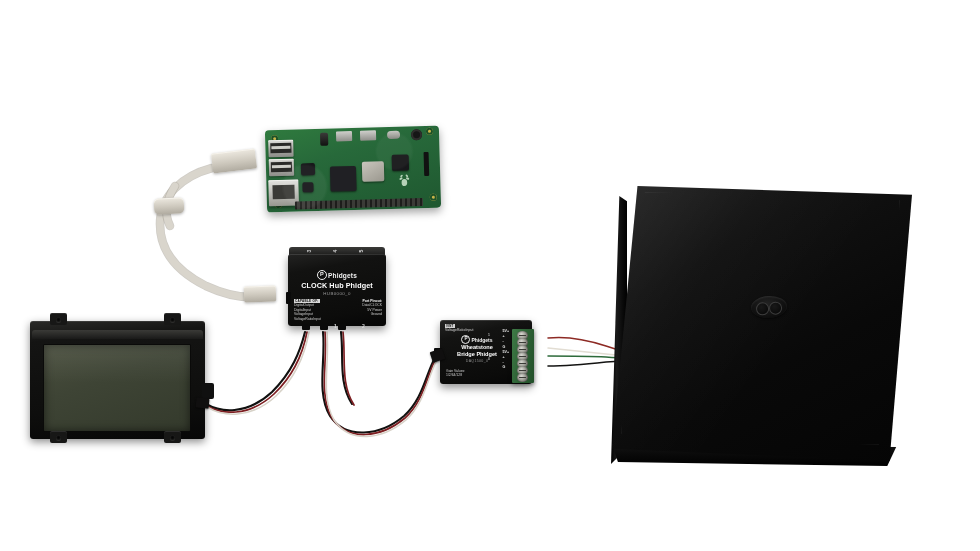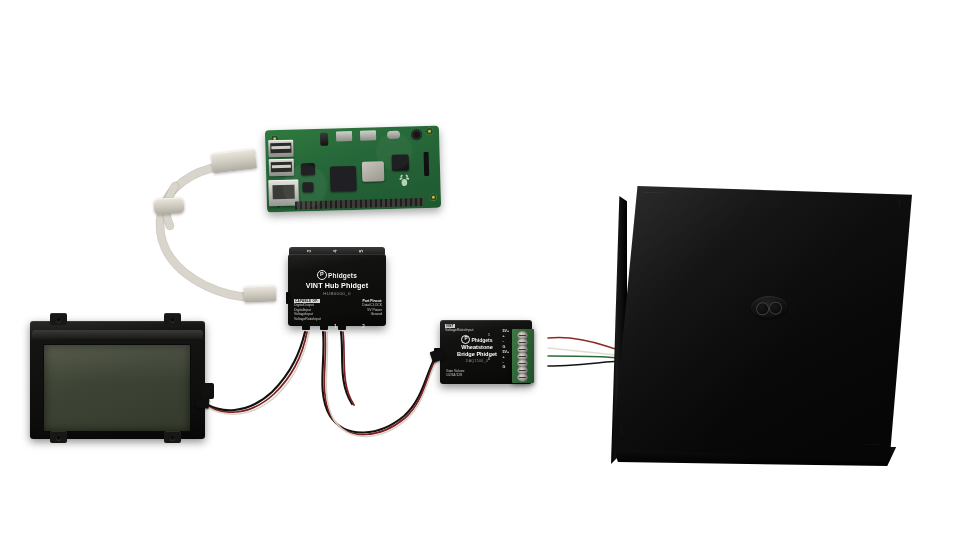--- a/index.html
+++ b/index.html
@@ -416,21 +416,21 @@
     <div class="vint-port-num t" style="left:72px;">5</div>
 
     <div class="vint-body">
       <div class="vint-usb-port"></div>
 
       <div class="vint-logo-row">
         <span class="p-mark">P</span>
         <span>Phidgets</span>
       </div>
 
-      <div class="vint-title">VINT Hub Phidget</div>
+      <div class="vint-title">CLOCK Hub Phidget</div>
       <div class="vint-part">HUB0000_0</div>
 
       <div class="vint-left-block">
         <div class="hdr">CAPABLE OF:</div>
         <div>DigitalOutput</div>
         <div>DigitalInput</div>
         <div>VoltageInput</div>
         <div>VoltageRatioInput</div>
       </div>
 

